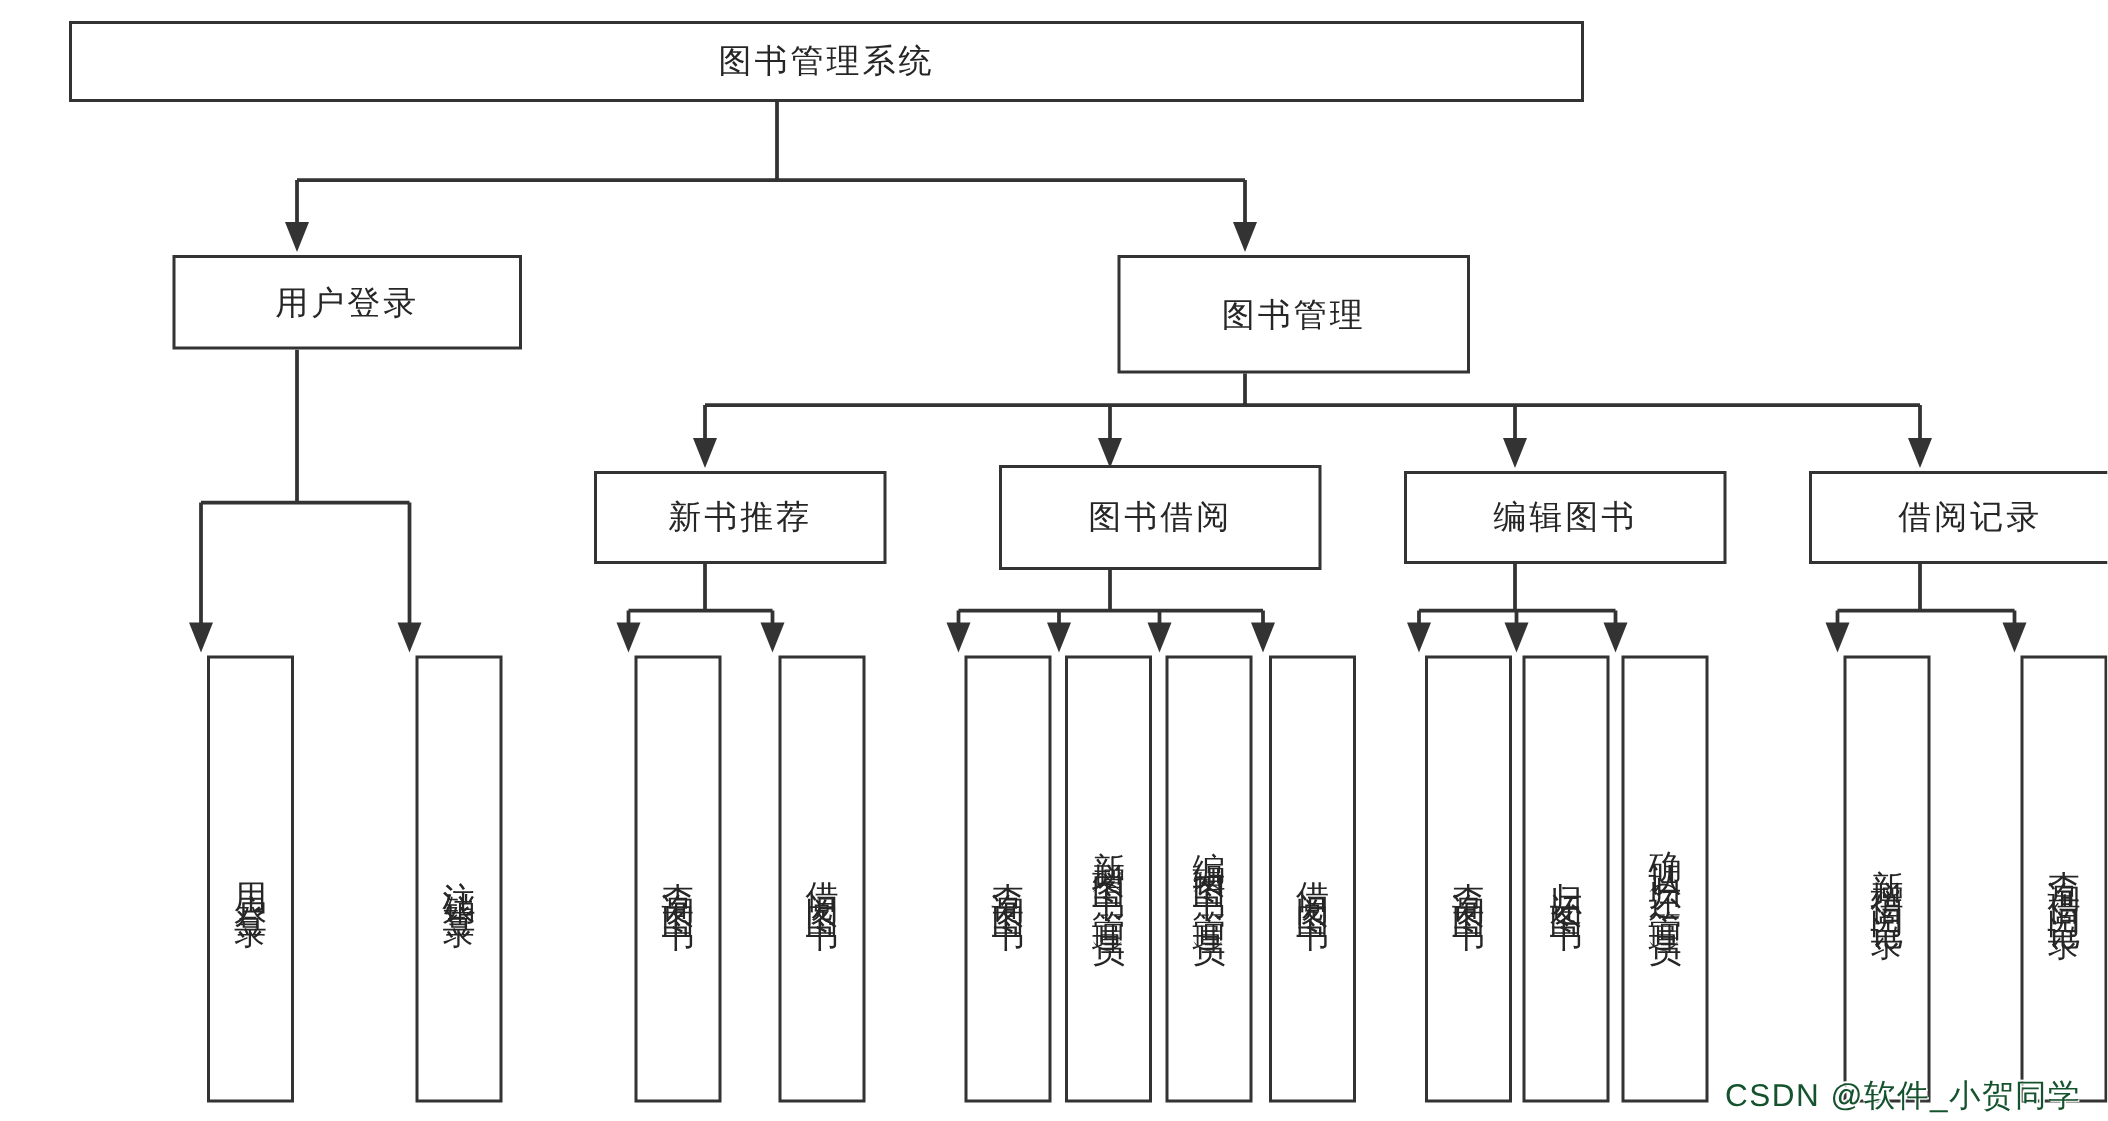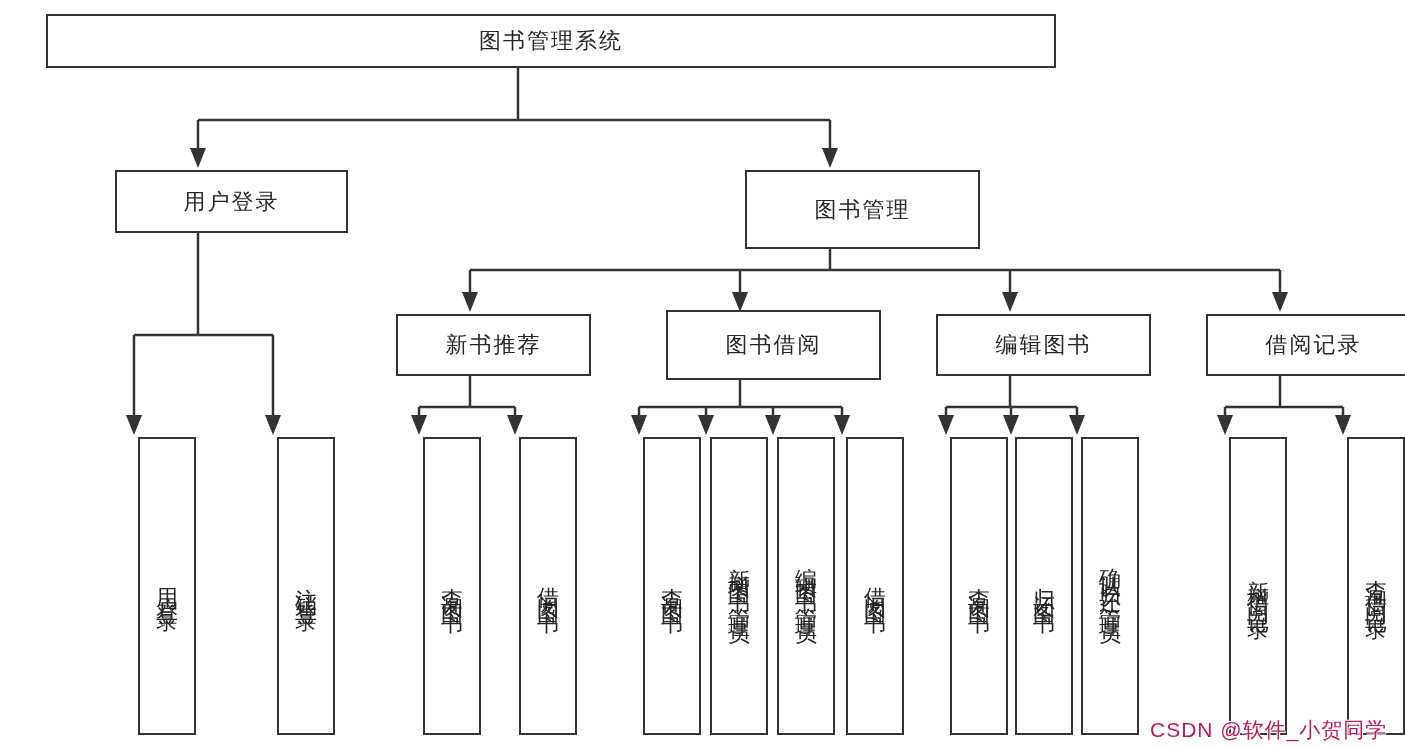--- a/index.html
+++ b/index.html
@@ -37,21 +37,21 @@
     line-height: 1;
     white-space: nowrap;
   }
   .watermark {
     position: absolute;
     left: 1150px;
     top: 716px;
     width: 250px;
     font-size: 21px;
     letter-spacing: 1px;
-    color: #be185d;
+    color: #14532d;
     text-shadow: 0 0 2px #ffffff, 1px 1px 0 #ffffff, -1px -1px 0 #ffffff;
     white-space: nowrap;
     z-index: 5;
   }
 </style>
 </head>
 <body>
 
 <div class="stage">
 

